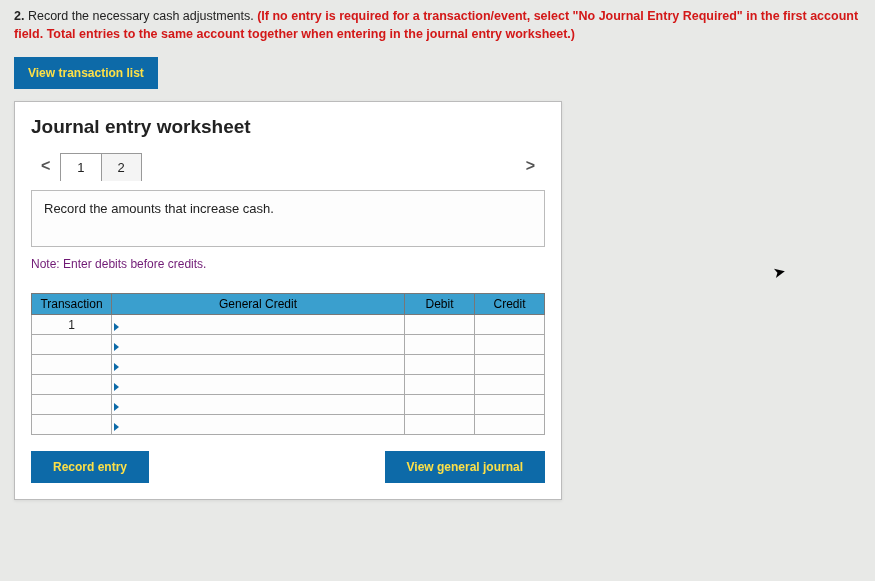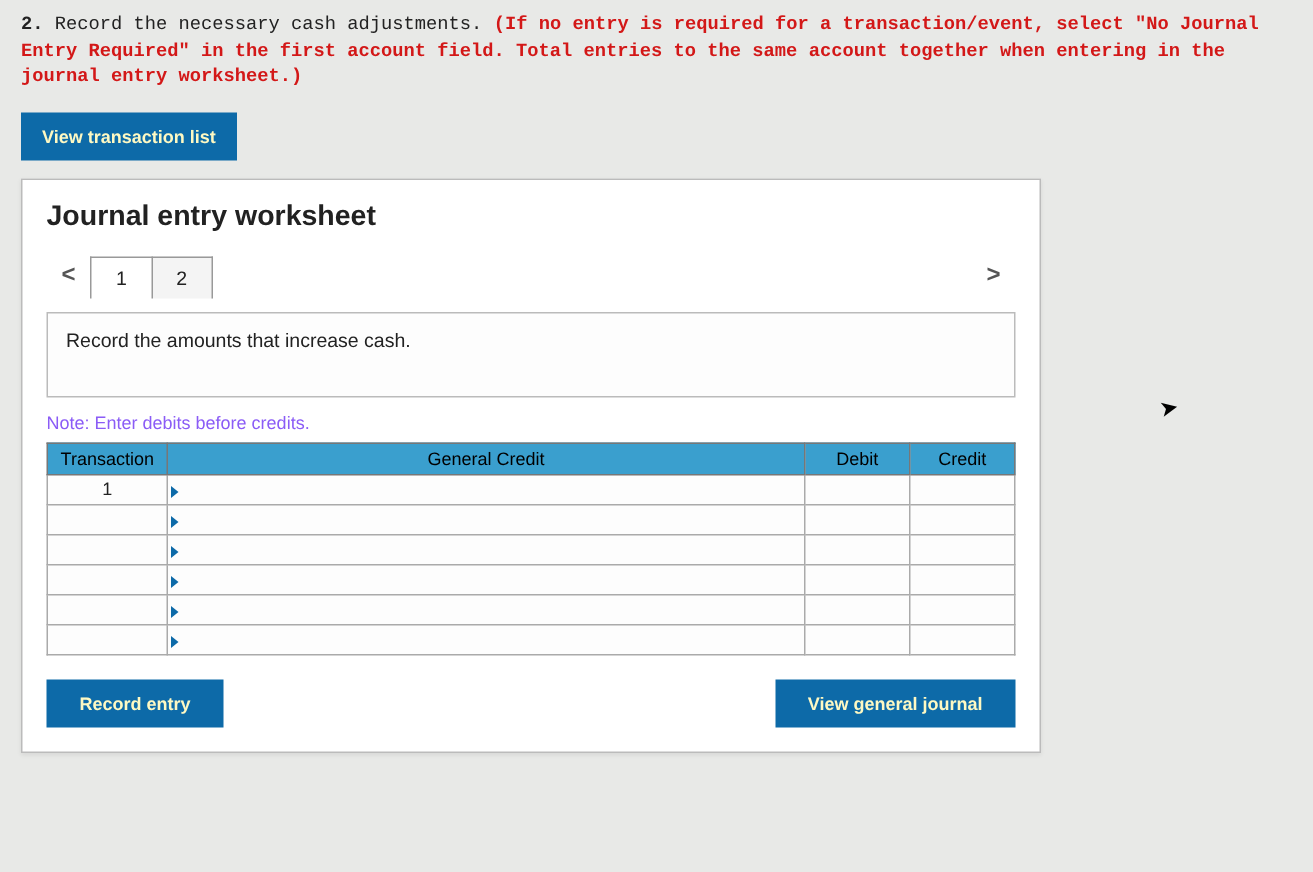--- a/index.html
+++ b/index.html
@@ -9,40 +9,39 @@
       width: 875px;
       height: 581px;
       padding: 8px 14px;
       color: #222;
       position: relative;
     }
     .question-line {
       font-size: 12.5px;
       line-height: 1.4;
       margin-bottom: 14px;
-      font-family: Liberation Mono, monospace;
     }
     .question-line .num { font-weight: bold; }
     .question-line .red { color: #d31818; font-weight: bold; }
     .btn {
       background: #0d6aa8;
-      color: #fef9c3;
+      color: #fde047;
       border: none;
       padding: 9px 14px;
       font-size: 12px;
       font-weight: bold;
       cursor: pointer;
       font-family: inherit;
     }
     .btn-wide { padding: 9px 22px; }
     .view-tx { margin-bottom: 12px; display: inline-block; }
     .worksheet-panel {
       background: #fff;
       border: 1px solid #bbb;
-      width: 680px;
+      width: 548px;
       padding: 14px 16px 16px;
       box-shadow: 0 1px 3px rgba(0,0,0,0.08);
     }
     .ws-title { font-size: 19px; font-weight: bold; margin-bottom: 14px; }
     .pager-row {
       display: flex;
       align-items: center;
       justify-content: space-between;
       margin-bottom: 10px;
     }
@@ -61,21 +60,21 @@
     }
     .tab + .tab { border-left: none; }
     .tab.inactive { background: #f4f4f4; }
     .instr-box {
       border: 1px solid #bbb;
       background: #fdfdfd;
       padding: 10px 12px 30px;
       font-size: 13px;
       margin-bottom: 10px;
     }
-    .note { color: #8b5cf6; font-size: 12px; margin-bottom: 6px; }
+    .note { color: #701a75; font-size: 12px; margin-bottom: 22px; }
     table.je {
       border-collapse: collapse;
       width: 100%;
       font-size: 12px;
     }
     table.je th {
       background: #3a9fce;
       border: 1px solid #777;
       padding: 3px 6px;
       font-weight: normal;

